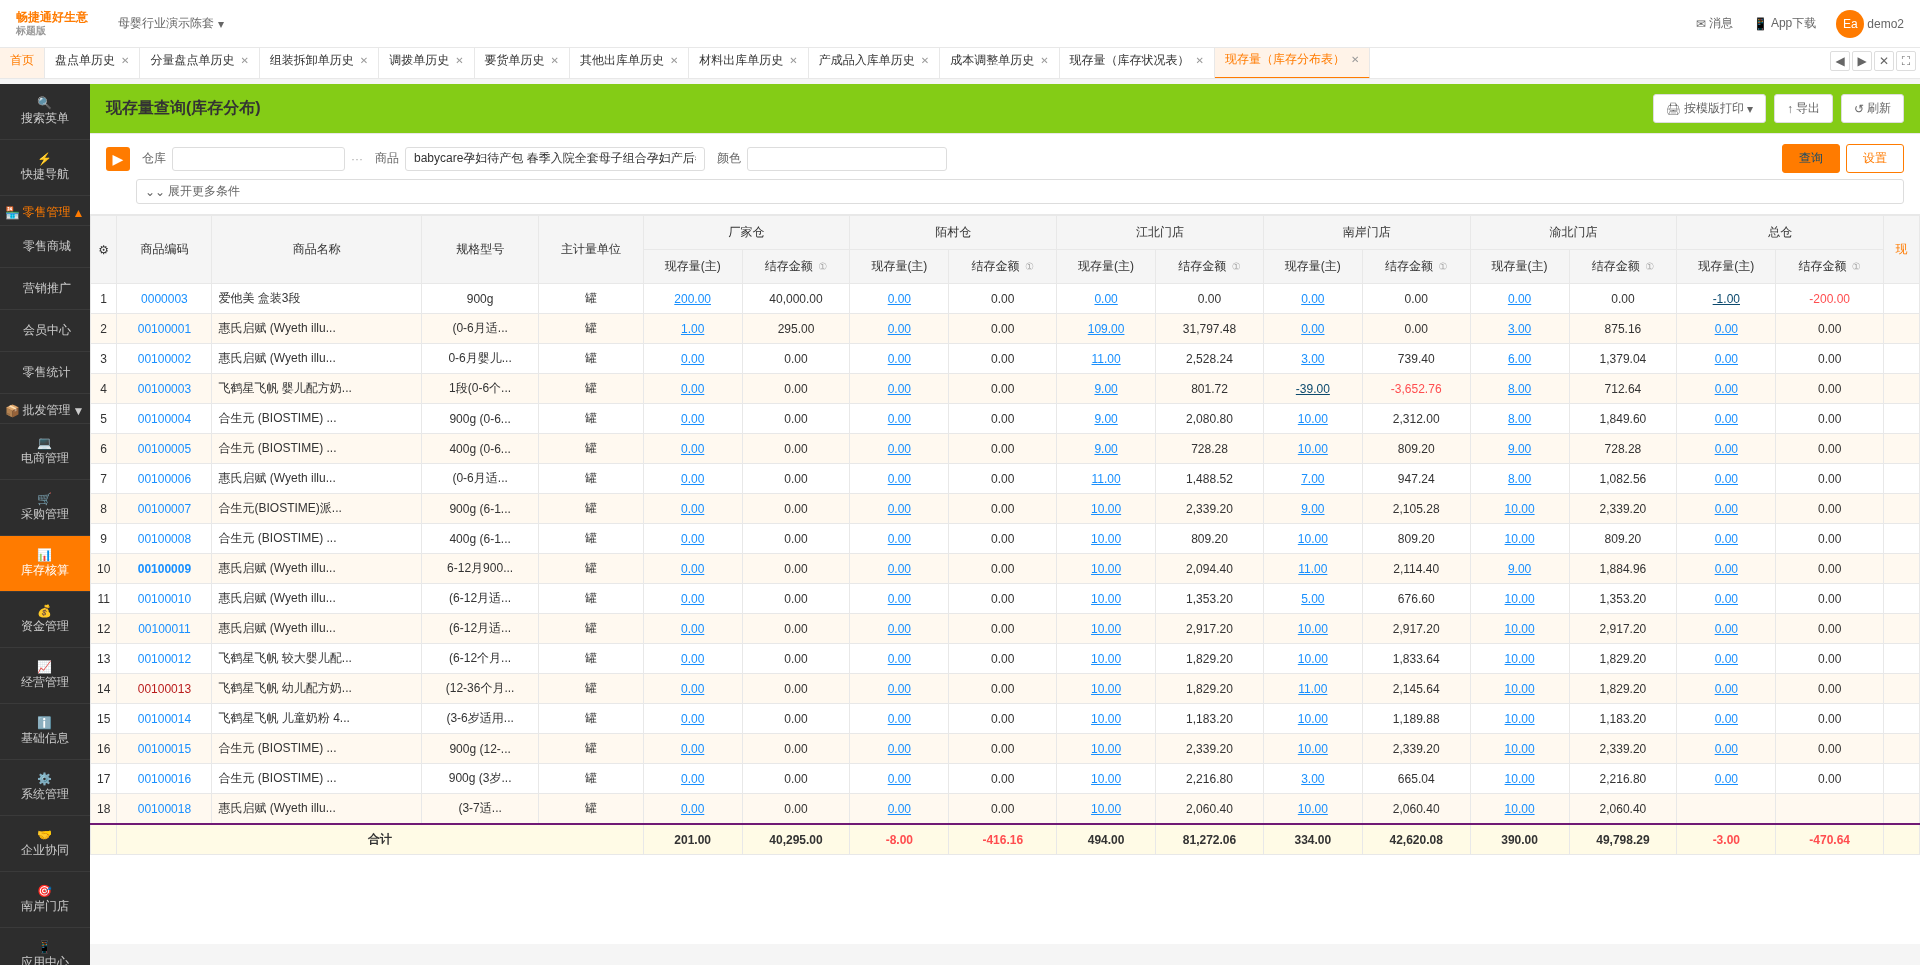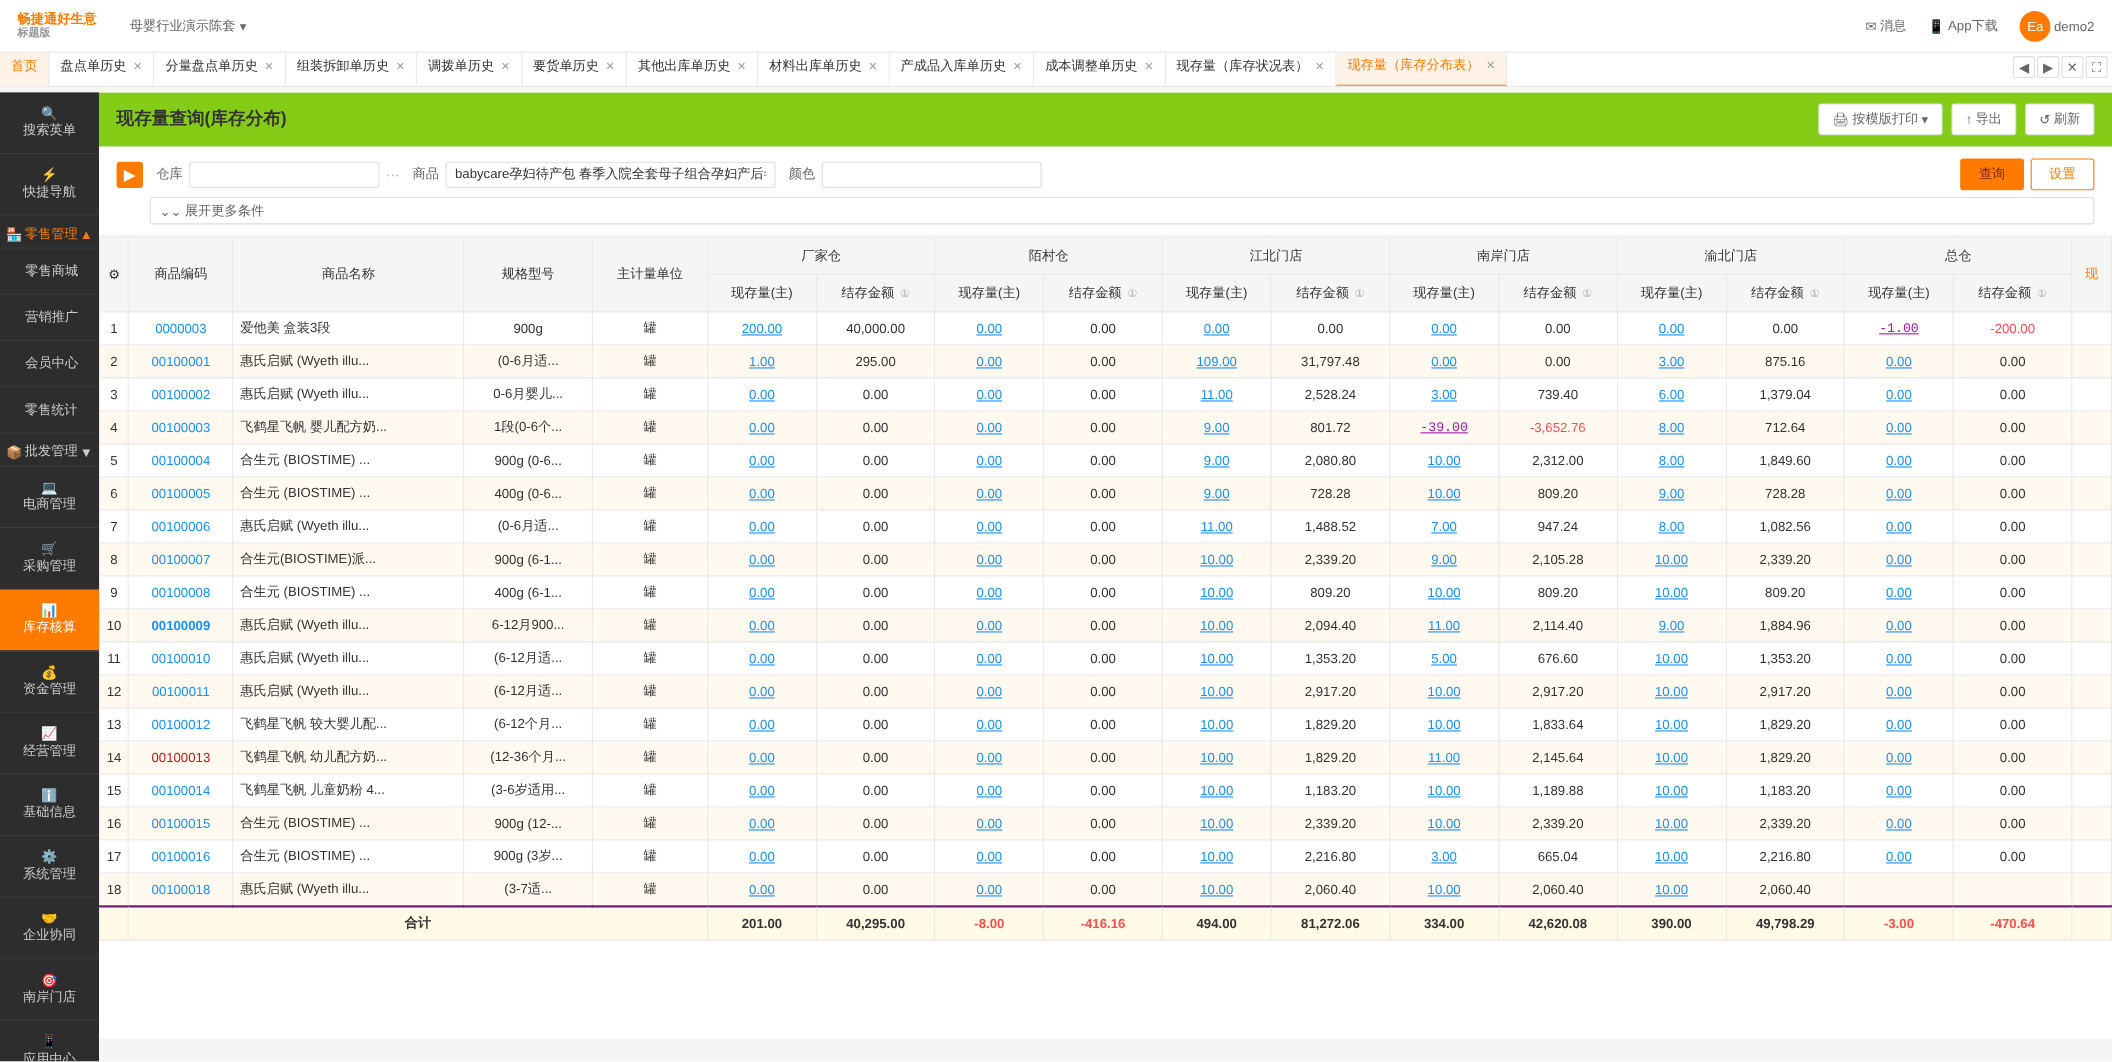--- a/index.html
+++ b/index.html
@@ -39,35 +39,35 @@
     .btn { padding: 5px 12px; border-radius: 3px; cursor: pointer; font-size: 12px; border: 1px solid #ddd; background: #fff; color: #333; display: flex; align-items: center; gap: 3px; }
     .btn-default { background: #fff; color: #666; }
 
     
     .search-area { background: #fff; padding: 10px 16px; border-bottom: 1px solid #e8e8e8; }
     .search-row { display: flex; align-items: center; gap: 12px; flex-wrap: wrap; }
     .search-field { display: flex; align-items: center; gap: 6px; }
     .search-label { color: #666; white-space: nowrap; }
     .search-input { border: 1px solid #ddd; border-radius: 3px; padding: 4px 8px; min-width: 80px; color: #333; }
     .search-input-wide { min-width: 300px; }
-    .orange-btn { background: #ff7b00; color: #7f1d1d; border: 1px solid #ff7b00; padding: 5px 16px; border-radius: 3px; cursor: pointer; }
+    .orange-btn { background: #ff7b00; color: #0c4a6e; border: 1px solid #ff7b00; padding: 5px 16px; border-radius: 3px; cursor: pointer; }
     .setting-btn { background: #fff; color: #ff7b00; border: 1px solid #ff7b00; padding: 5px 16px; border-radius: 3px; cursor: pointer; }
     .filter-expand { color: #666; cursor: pointer; font-size: 12px; display: flex; align-items: center; gap: 3px; border: 1px solid #ddd; padding: 3px 8px; border-radius: 3px; }
     .orange-arrow { color: #ff7b00; background: #ff7b00; color: #fff; width: 24px; height: 24px; border-radius: 3px; display: flex; align-items: center; justify-content: center; cursor: pointer; font-size: 14px; }
 
     
     .table-container { overflow: auto; background: #fff; margin: 0; height: calc(965px - 84px - 56px - 76px - 36px); }
     .data-table { width: 100%; border-collapse: collapse; font-size: 12px; }
     .data-table th { background: #f5f5f5; padding: 8px 6px; text-align: center; border: 1px solid #e8e8e8; font-weight: normal; color: #333; white-space: nowrap; }
     .data-table td { padding: 6px 6px; text-align: center; border: 1px solid #e8e8e8; color: #333; white-space: nowrap; }
     .data-table tr.highlight td { background: #fff9f0; }
     .data-table .num { color: #333; }
     .data-table .num-neg { color: #ff4d4f; }
     .data-table .num-link { color: #1890ff; text-decoration: underline; cursor: pointer; }
-    .data-table .num-neg-link { color: #a21caf; text-decoration: underline; cursor: pointer; font-family: Liberation Mono, monospace; }
+    .data-table .num-neg-link { color: #0c4a6e; text-decoration: underline; cursor: pointer; }
     .group-header { background: #f0f0f0; text-align: center; border: 1px solid #e8e8e8; padding: 6px; font-weight: normal; color: #333; }
     .total-row td { background: #fffbe6; font-weight: bold; border-top: 2px solid #701a75; }
     .icon-info { color: #aaa; font-size: 10px; margin-left: 2px; }
     .col-settings { width: 20px; }
 
     
     .table-container::-webkit-scrollbar { width: 6px; height: 6px; }
     .table-container::-webkit-scrollbar-track { background: #f0f0f0; }
     .table-container::-webkit-scrollbar-thumb { background: #ccc; border-radius: 3px; }
 

